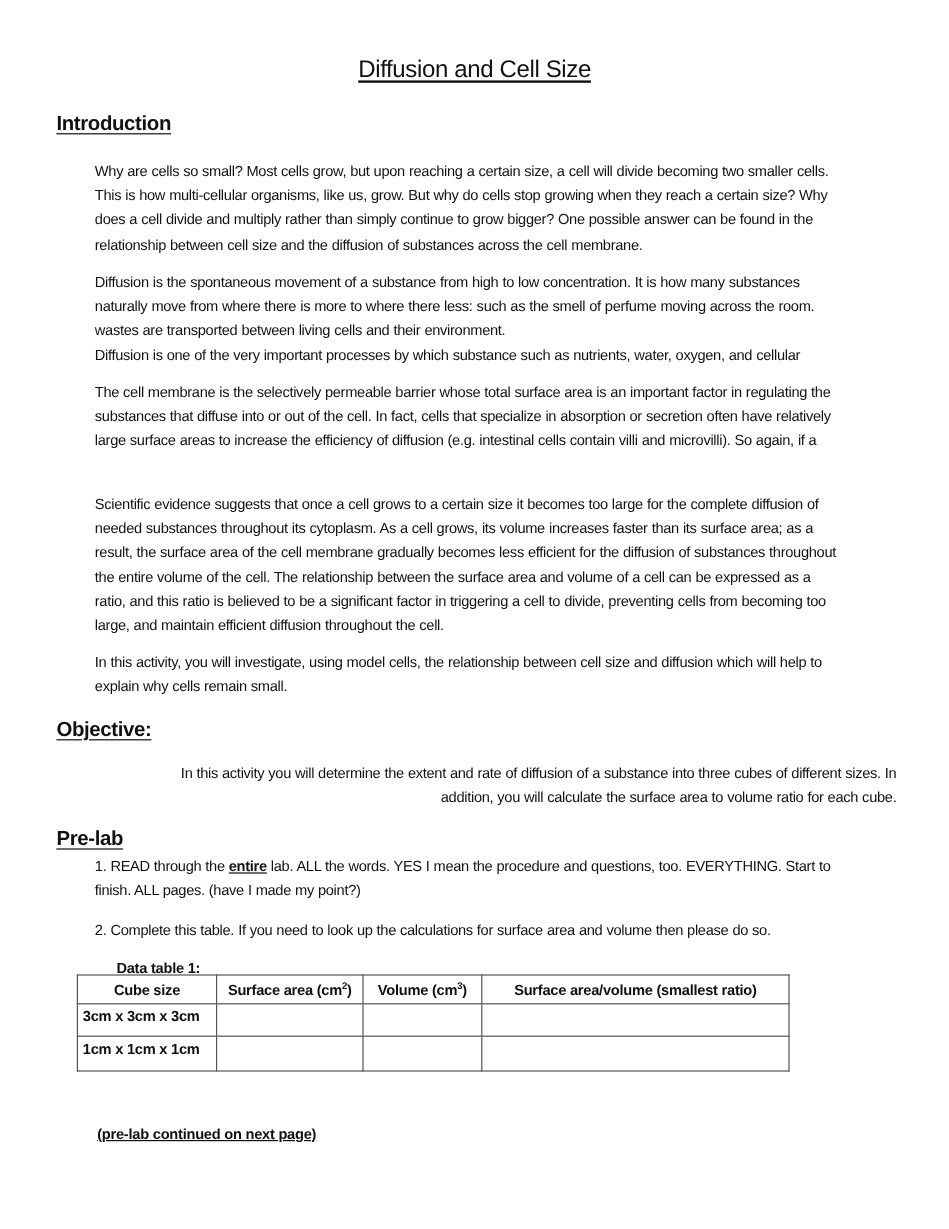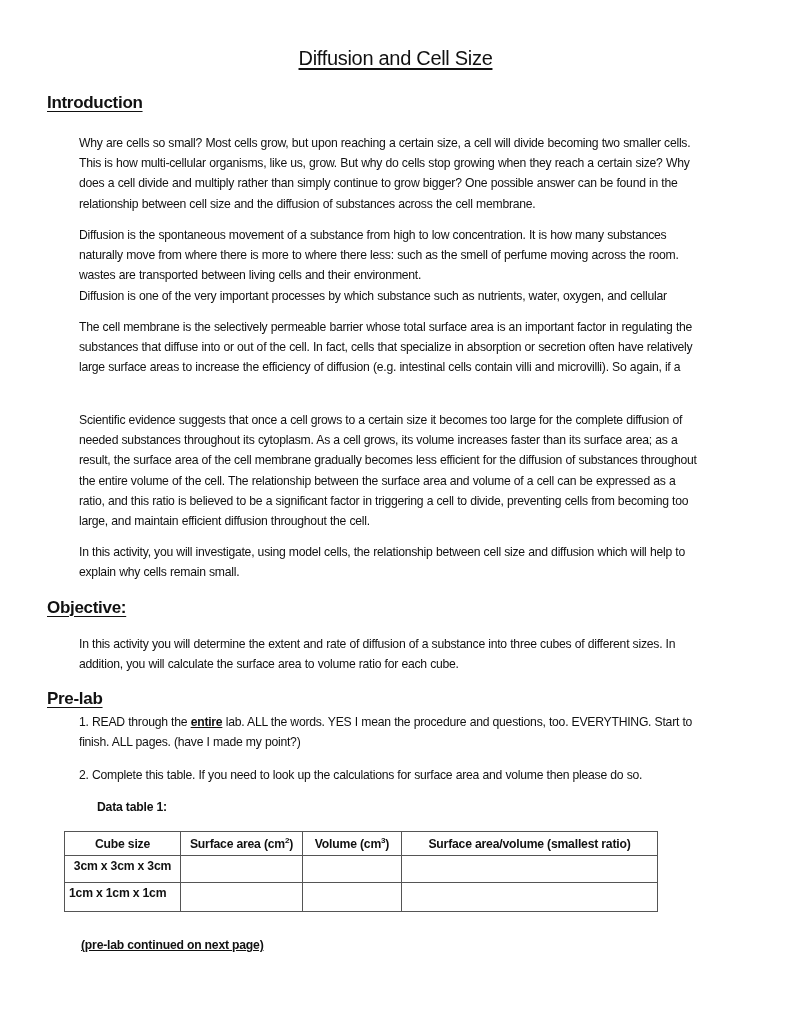--- a/index.html
+++ b/index.html
@@ -7,26 +7,26 @@
          font-family: "Liberation Sans", sans-serif; color: #111; }
   .title { position: absolute; top: 47px; left: 0; width: 791px; text-align: center;
            font-size: 20px; text-decoration: underline; text-underline-offset: 3px; letter-spacing: -0.3px; }
   .h2 { position: absolute; left: 47px; font-size: 17px; font-weight: bold;
         text-decoration: underline; text-underline-offset: 3px; margin: 0; letter-spacing: -0.3px; }
   .para { position: absolute; left: 47px; width: 700px; font-size: 12.2px; line-height: 20.2px;
           margin: 0; letter-spacing: -0.25px; word-spacing: 0.2px; }
   .para .ln { display: block; white-space: nowrap; margin-left: 32px; }
   .label { position: absolute; font-size: 12.2px; font-weight: bold; letter-spacing: -0.2px; padding-left: 34px; }
   .u { text-decoration: underline; }
-  table.dt { position: absolute; left: 64px; top: 831px; border-collapse: collapse; font-size: 12.2px; }
+  table.dt { position: absolute; left: 64px; top: 812px; border-collapse: collapse; font-size: 12.2px; }
   table.dt td, table.dt th { border: 1px solid #555; padding: 0 4px; font-weight: bold; letter-spacing: -0.2px; }
   table.dt th { height: 23px; text-align: center; vertical-align: middle; }
   table.dt td { vertical-align: top; padding-top: 3px; }
   .c1 { width: 107px; } .c2 { width: 113px; } .c3 { width: 90px; } .c4 { width: 247px; }
-  .r1 td { height: 23px; text-align: center; } .r2 td { height: 22px; } .r3 td { height: 25px; }
+  .r1 td { height: 23px; } .r2 td { height: 22px; } .r3 td { height: 25px; }
   sup { font-size: 8px; line-height: 0; }
 </style>
 </head>
 <body>
 
 <div class="title">Diffusion and Cell Size</div>
 
 <h2 class="h2" style="top:93px;">Introduction</h2>
 
 <p class="para" style="top:133px;">
@@ -58,21 +58,21 @@
   <span class="ln">large, and maintain efficient diffusion throughout the cell.</span>
 </p>
 
 <p class="para" style="top:542px;">
   <span class="ln">In this activity, you will investigate, using model cells, the relationship between cell size and diffusion which will help to</span>
   <span class="ln">explain why cells remain small.</span>
 </p>
 
 <h2 class="h2" style="top:598px;">Objective:</h2>
 
-<p class="para" style="top:634px;">
+<p class="para" style="top:634px;text-align:right;">
   <span class="ln">In this activity you will determine the extent and rate of diffusion of a substance into three cubes of different sizes.  In</span>
   <span class="ln">addition, you will calculate the surface area to volume ratio for each cube.</span>
 </p>
 
 <h2 class="h2" style="top:689px;">Pre-lab</h2>
 
 <p class="para" style="top:712px;">
   <span class="ln"><span>1.  READ through the </span><b class="u">entire</b><span> lab.  ALL the words.  YES I mean the procedure and questions, too.  EVERYTHING.  Start to</span></span>
   <span class="ln">finish.  ALL pages.  (have I made my point?)</span>
 </p>

